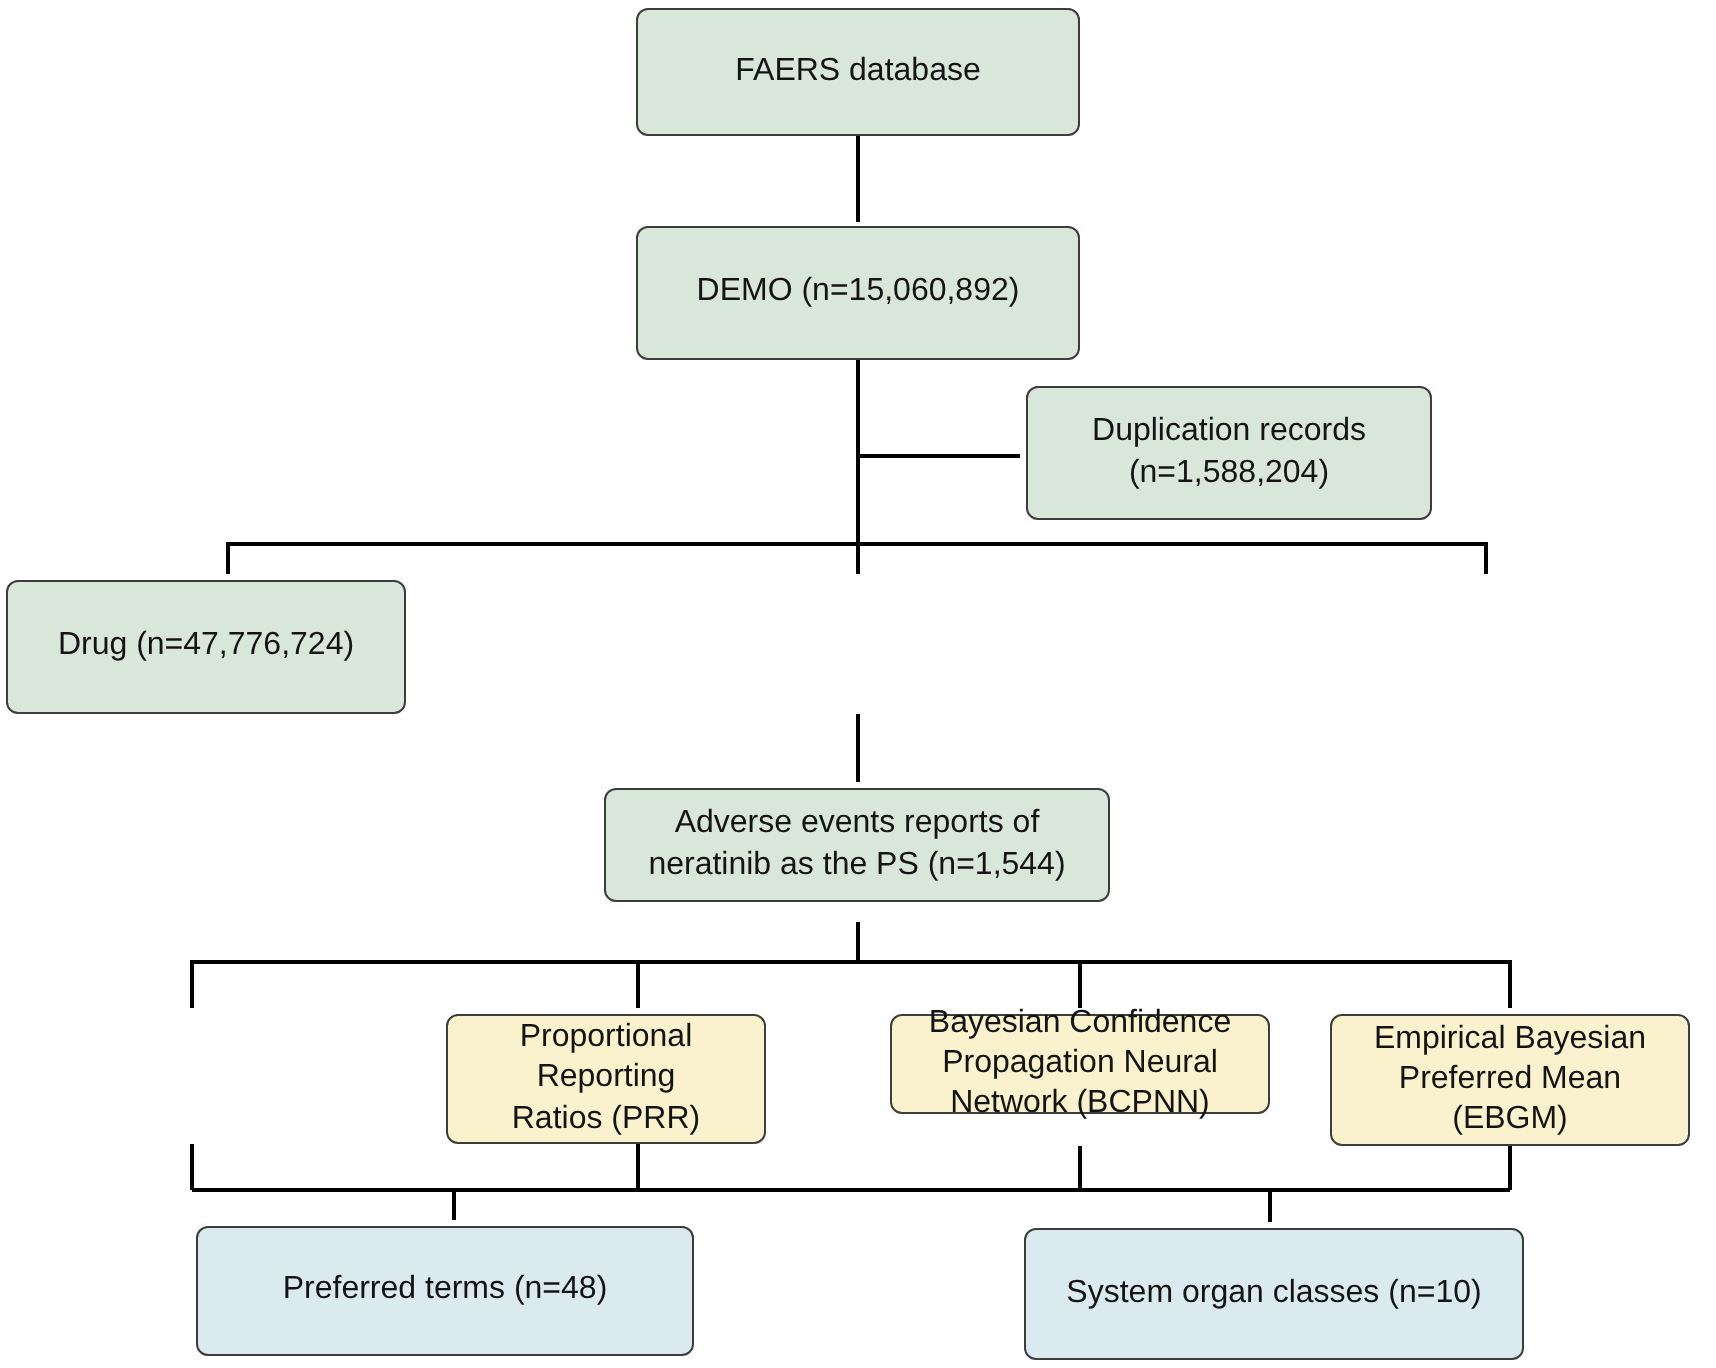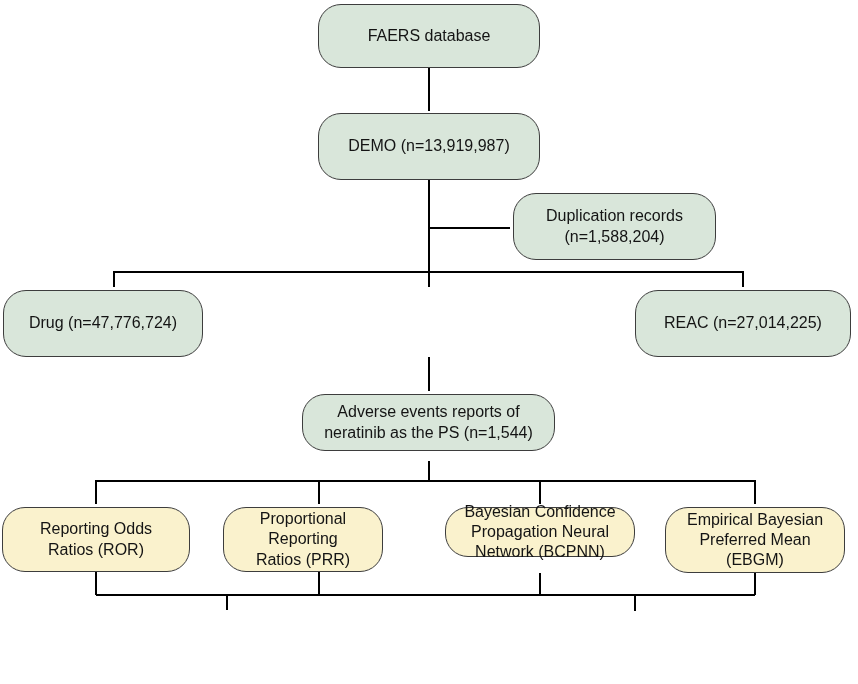--- a/index.html
+++ b/index.html
@@ -19,21 +19,21 @@
     position: absolute;
     left: 0;
     top: 0;
     z-index: 1;
   }
   .node {
     position: absolute;
     z-index: 2;
     box-sizing: border-box;
     border: 1.6px solid var(--node-border, #3d3d3d);
-    border-radius: 23px;
+    border-radius: 6px;
     display: flex;
     align-items: center;
     justify-content: center;
     text-align: center;
     padding: 4px 8px;
   }
   .node .label {
     font-size: 16px;
     line-height: 1.26;
     color: var(--text, #141414);
@@ -80,59 +80,58 @@
     <path d="M96,595 H755" stroke="#000" stroke-width="2"></path>
     <path d="M227,595 V610" stroke="#000" stroke-width="2" marker-end="url(#arrow)"></path>
     <path d="M635,595 V611" stroke="#000" stroke-width="2" marker-end="url(#arrow)"></path>
   </svg>
 
   <div class="node green" style="left:318px; top:4px; width:222px; height:64px">
     <span class="label">FAERS database</span>
   </div>
 
   <div class="node green" style="left:318px; top:113px; width:222px; height:67px">
-    <span class="label">DEMO (n=13,919,987)</span>
+    <span class="label">DEMO (n=15,060,892)</span>
   </div>
 
   <div class="node green" style="left:513px; top:193px; width:203px; height:67px">
     <span class="label">Duplication records
 (n=1,588,204)</span>
   </div>
 
   <div class="node green" style="left:3px; top:290px; width:200px; height:67px">
     <span class="label">Drug (n=47,776,724)</span>
   </div>
 
 
-  <div class="node green" style="left:635px; top:290px; width:216px; height:67px">
-    <span class="label">REAC (n=27,014,225)</span>
-  </div>
 
   <div class="node green" style="left:302px; top:394px; width:253px; height:57px">
     <span class="label">Adverse events reports of
 neratinib as the PS (n=1,544)</span>
   </div>
 
-  <div class="node yellow" style="left:2px; top:507px; width:188px; height:65px">
-    <span class="label">Reporting Odds
-Ratios (ROR)</span>
-  </div>
 
   <div class="node yellow" style="left:223px; top:507px; width:160px; height:65px">
     <span class="label">Proportional Reporting
 Ratios (PRR)</span>
   </div>
 
   <div class="node yellow" style="left:445px; top:507px; width:190px; height:50px">
     <span class="label">Bayesian Confidence
 Propagation Neural
 Network (BCPNN)</span>
   </div>
 
   <div class="node yellow" style="left:665px; top:507px; width:180px; height:66px">
     <span class="label">Empirical Bayesian
 Preferred Mean
 (EBGM)</span>
   </div>
 
+  <div class="node blue" style="left:98px; top:613px; width:249px; height:65px">
+    <span class="label">Preferred terms (n=48)</span>
+  </div>
 
+  <div class="node blue" style="left:512px; top:614px; width:250px; height:66px">
+    <span class="label">System organ classes (n=10)</span>
+  </div>
 
 </div>
 
 </body></html>

